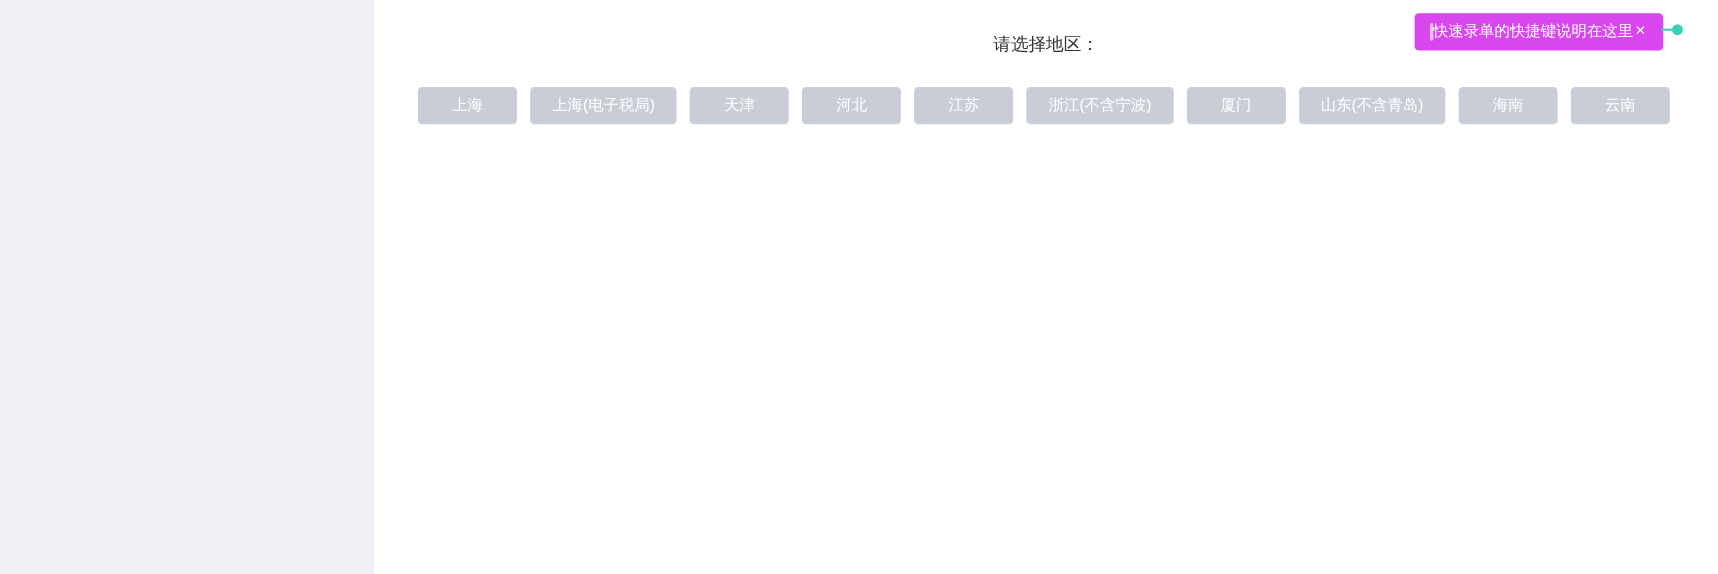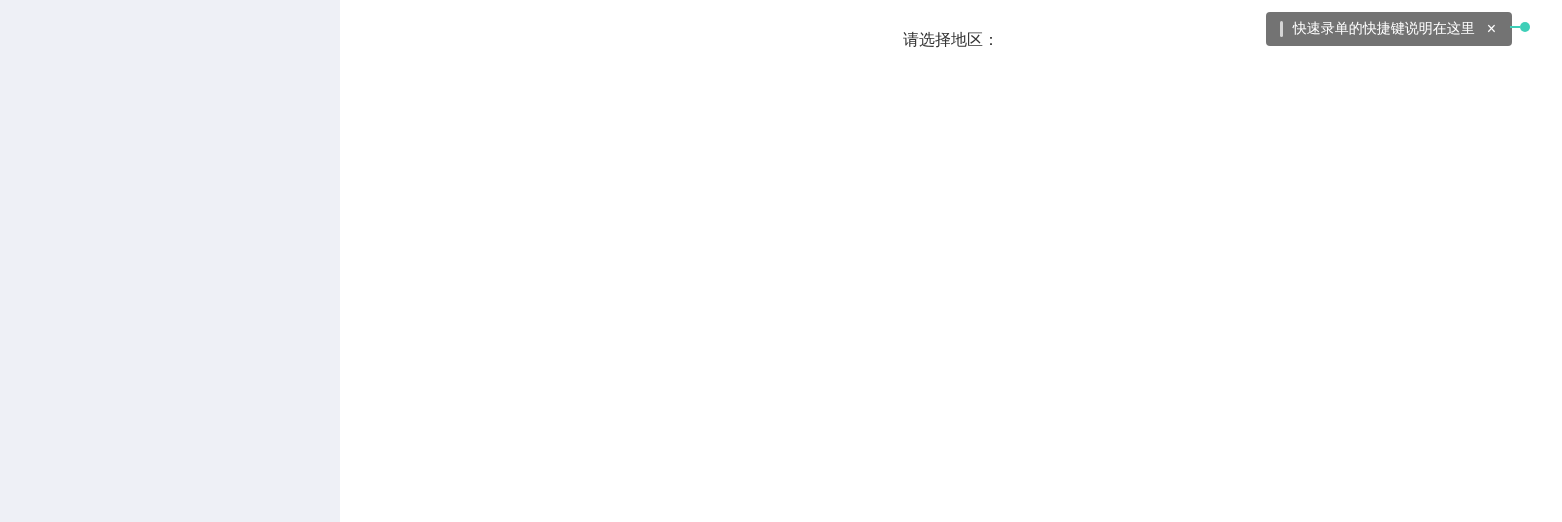--- a/index.html
+++ b/index.html
@@ -61,28 +61,27 @@
       min-width: 90px;
       text-align: center;
       font-family: 'Microsoft YaHei', 'PingFang SC', Arial, sans-serif;
     }
 
     
     .tooltip-banner {
       position: absolute;
       top: 12px;
       right: 50px;
-      background: #737373;
+      background: #d946ef;
       color: #fff;
       border-radius: 4px;
       padding: 8px 14px;
       font-size: 14px;
       display: flex;
       align-items: center;
-      gap: 10px;
       white-space: nowrap;
     }
 
     .tooltip-banner .bar {
       width: 3px;
       height: 16px;
       background: rgba(255,255,255,0.7);
       border-radius: 2px;
       flex-shrink: 0;
     }
@@ -117,20 +116,33 @@
       background: #3ecfb8;
     }
   </style>
 </head>
 <body>
 
 <div class="left-sidebar"></div>
 
 <div class="main-content">
   <div class="page-title">请选择地区：</div>
+  <div class="region-buttons">
+
+  <button class="region-btn">上海</button>
+      <button class="region-btn">上海(电子税局)</button>
+      <button class="region-btn">天津</button>
+      <button class="region-btn">河北</button>
+      <button class="region-btn">江苏</button>
+      <button class="region-btn">浙江(不含宁波)</button>
+      <button class="region-btn">厦门</button>
+      <button class="region-btn">山东(不含青岛)</button>
+      <button class="region-btn">海南</button>
+      <button class="region-btn">云南</button>
+    </div>
 </div>
 
 <div class="tooltip-banner">
   <div class="bar"></div>
   <span>快速录单的快捷键说明在这里</span>
   <button class="close-btn">×</button>
 </div>
 <div class="tooltip-line"></div>
 <div class="tooltip-dot"></div>
 

